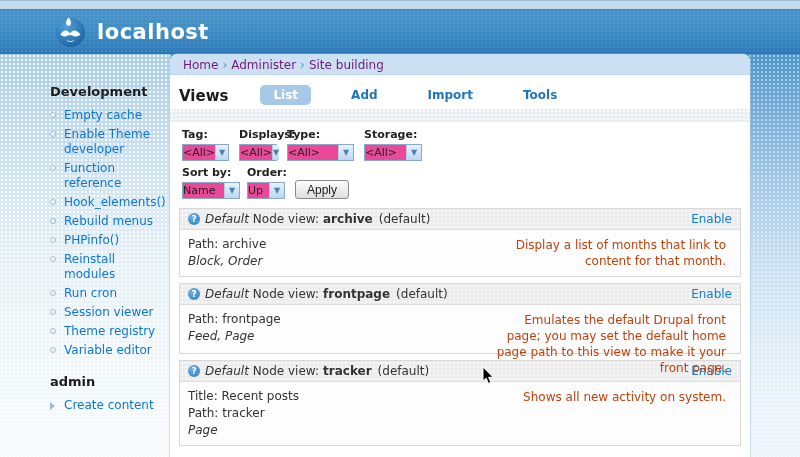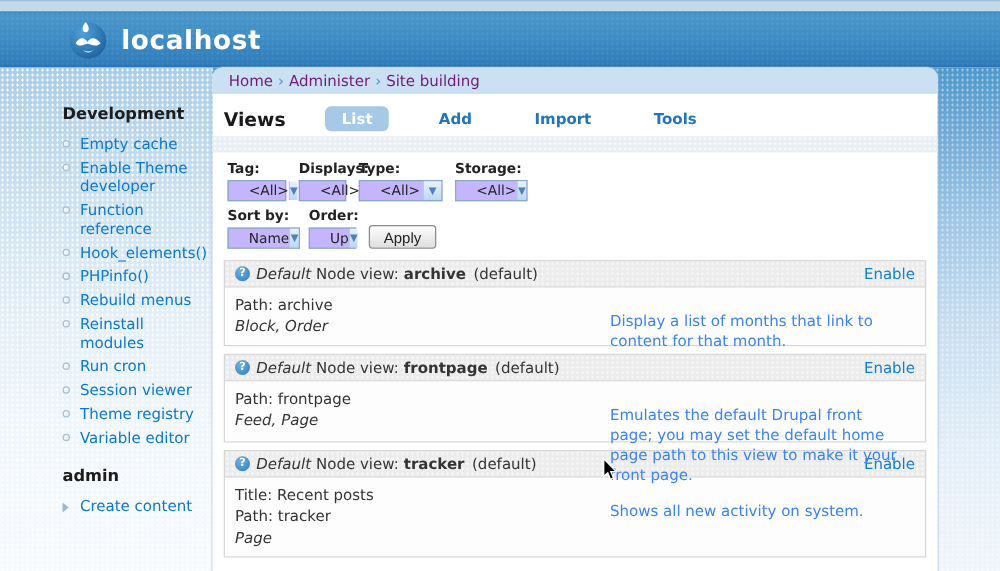--- a/index.html
+++ b/index.html
@@ -64,21 +64,21 @@
   .dotted-band { margin:4px -9px 0; height:13px; background:#e9eef4;
     background-image:radial-gradient(rgba(255,255,255,.8) 1px, transparent 1px);
     background-size:4px 4px; }
 
   
   .filters { margin-top:6px; padding-left:3px; }
   .filter-row { display:flex; align-items:flex-end; margin-bottom:5px; }
   .ffield { margin-right:10px; }
   .ffield label { display:block; font-size:11px; font-weight:bold; color:#222; white-space:nowrap; margin-bottom:3px; }
   .select { display:flex; align-items:center; justify-content:space-between; height:17px;
-    border:1px solid #8aa8c8; background:#c4b5fd; font-size:11px; color:#222; padding-left:16px; }
+    border:1px solid #8aa8c8; background:#ec4899; font-size:11px; color:#222; padding-left:0; }
   .select .arrow { width:15px; height:15px; display:flex; align-items:center; justify-content:center;
     background:linear-gradient(180deg,#e7f2fc,#bcd8f0); border-left:1px solid #b3cbe2;
     color:#4f81b8; font-size:8px; }
   .w-tag{width:47px}.w-disp{width:38px}.w-type{width:67px}.w-stor{width:58px}.w-sort{width:58px}.w-order{width:38px}
   .apply-btn { margin-left:10px; height:19px; padding:0 11px; font-size:12px; color:#222;
     background:linear-gradient(180deg,#fdfdfd,#dedede); border:1px solid #8a8a8a; border-radius:3px; }
 
   
   .rows { margin-top:9px; }
   .view-row { border:1px solid #d8d8d8; margin-bottom:6px; background:#fdfdfd; }
@@ -88,21 +88,21 @@
   .help-icon { width:12px; height:12px; border-radius:50%; background:radial-gradient(circle at 35% 30%,#6db1e2,#2f7cbd);
     color:#fff; font-size:9px; font-weight:bold; line-height:12px; text-align:center; margin-right:5px; flex:none; }
   .vr-badge { font-style:italic; margin-right:4px;text-align:right; }
   .vr-kind { margin-right:4px; }
   .vr-name { font-weight:bold; margin-right:6px; }
   .vr-suffix { }
   .vr-enable { margin-left:auto; color:#0e7fd6; text-decoration:none; font-size:12px; }
   .vr-body { position:relative; padding:6px 8px 6px; min-height:30px; }
   .vr-line { font-size:12px; line-height:17px; color:#333; }
   .vr-displays { font-size:12px; line-height:17px; color:#333; font-style:italic; }
-  .vr-desc { position:absolute; left:55%; top:19px; width:42.5%; color:#3b82f6; font-size:12px; line-height:16px; }
+  .vr-desc { position:absolute; left:55%; top:7px; width:42.5%; color:#c2410c; font-size:12px; line-height:16px;text-align:right; }
 
   
   .cursor { position:absolute; left:482px; top:312px; z-index:20; pointer-events:none; }
 </style>
 </head>
 <body>
 
 <div class="viewport">
 
   <div class="topstrip"></div>
@@ -127,22 +127,22 @@
     <div class="bgdots"></div>
 
     <div class="sidebar">
       <div class="sb-heading">Development</div>
       <ul class="sb-list">
         <li class="sb-item"><span class="bullet b-circle"></span><a href="#">Empty cache</a></li>
         <li class="sb-item"><span class="bullet b-circle"></span><a href="#">Enable Theme developer</a></li>
         <li class="sb-item"><span class="bullet b-circle"></span><a href="#">Function reference</a></li>
         <li class="sb-item"><span class="bullet b-circle"></span><a href="#">Hook_elements()</a></li>
         <li class="sb-item"><span class="bullet b-circle"></span></li>
+        <li class="sb-item"><span class="bullet b-circle"></span><a href="#">Rebuild menus</a></li>
         <li class="sb-item"><span class="bullet b-circle"></span><a href="#">PHPinfo()</a></li>
-        <li class="sb-item"><span class="bullet b-circle"></span><a href="#">Rebuild menus</a></li>
         <li class="sb-item"><span class="bullet b-circle"></span><a href="#">Reinstall modules</a></li>
         <li class="sb-item"><span class="bullet b-circle"></span><a href="#">Run cron</a></li>
         <li class="sb-item"><span class="bullet b-circle"></span><a href="#">Session viewer</a></li>
         <li class="sb-item"><span class="bullet b-circle"></span><a href="#">Theme registry</a></li>
         <li class="sb-item"><span class="bullet b-circle"></span><a href="#">Variable editor</a></li>
       </ul>
       <div class="sb-heading">admin</div>
       <ul class="sb-list">
         <li class="sb-item"><span class="bullet b-collapsed"></span><a href="#">Create content</a></li>
 

